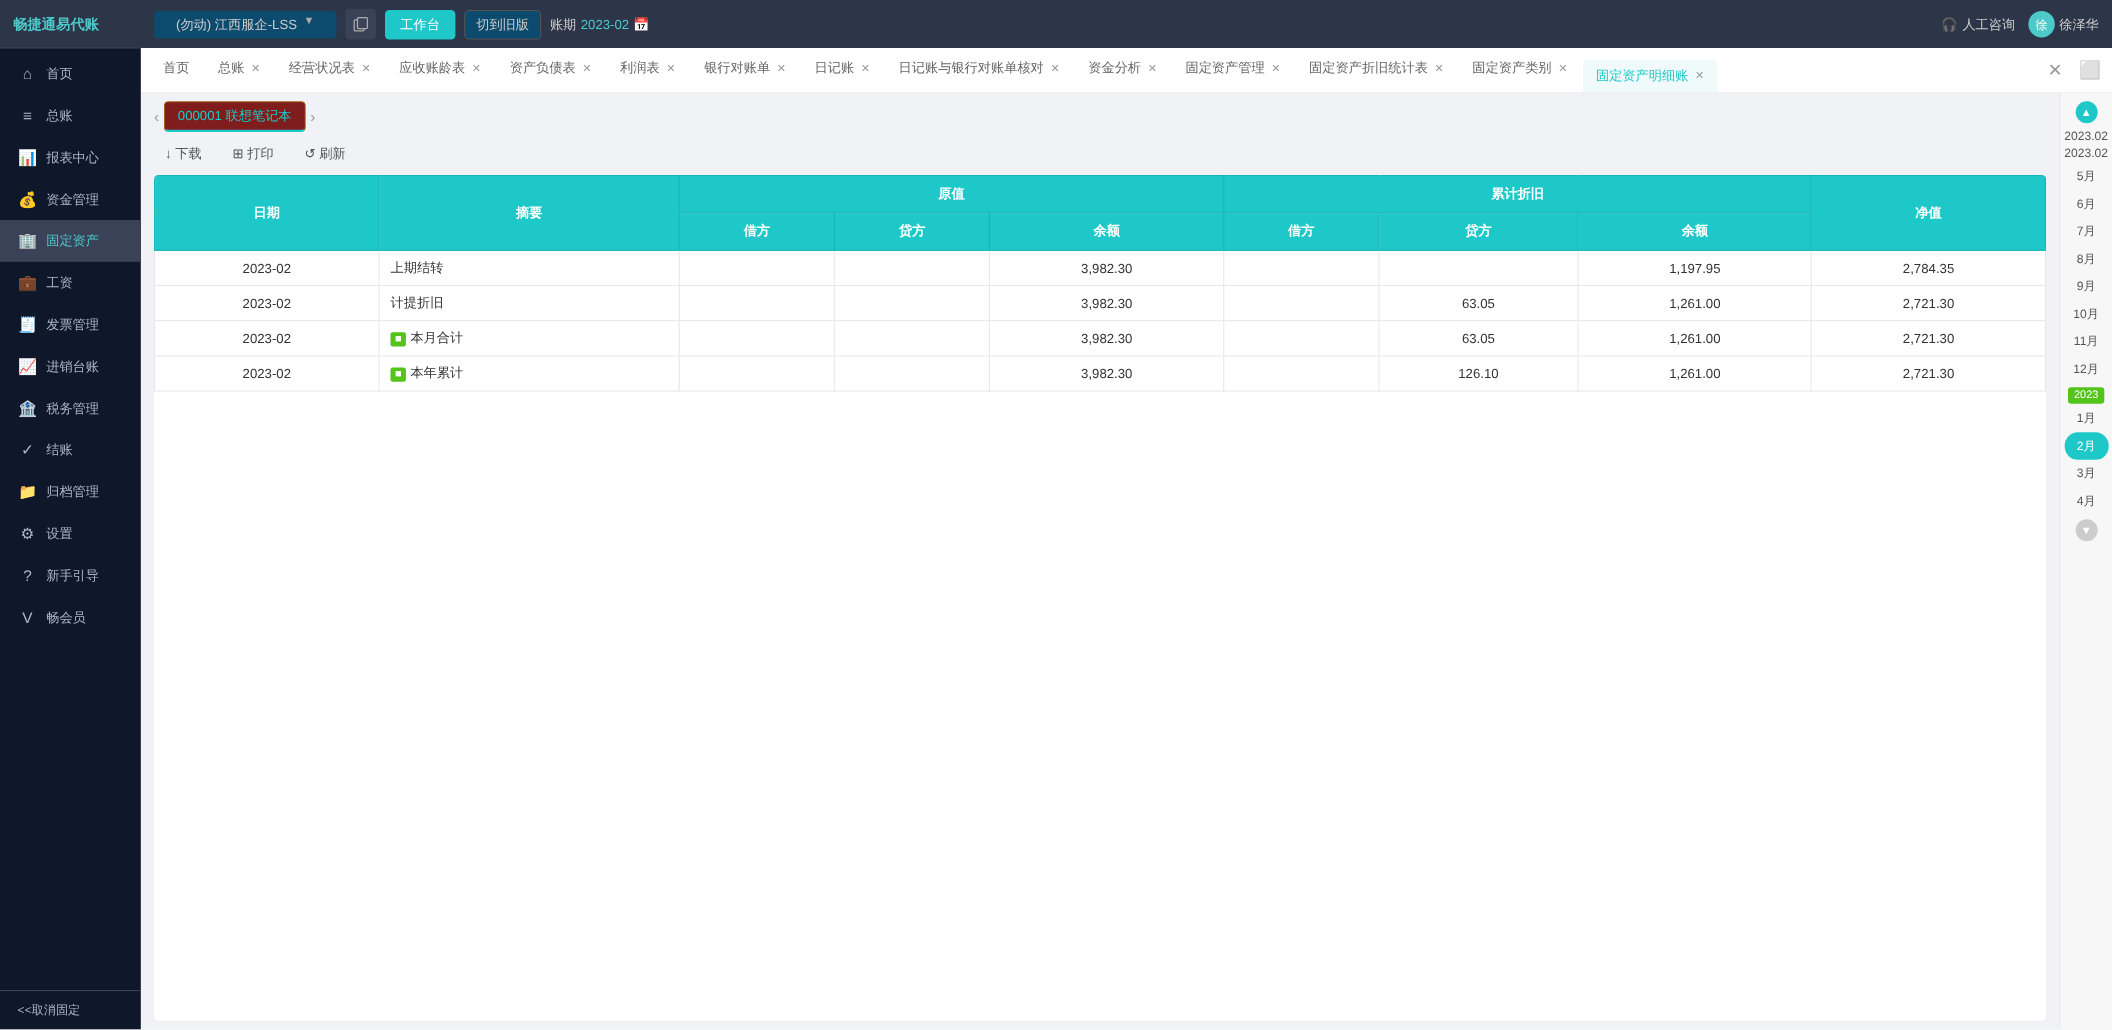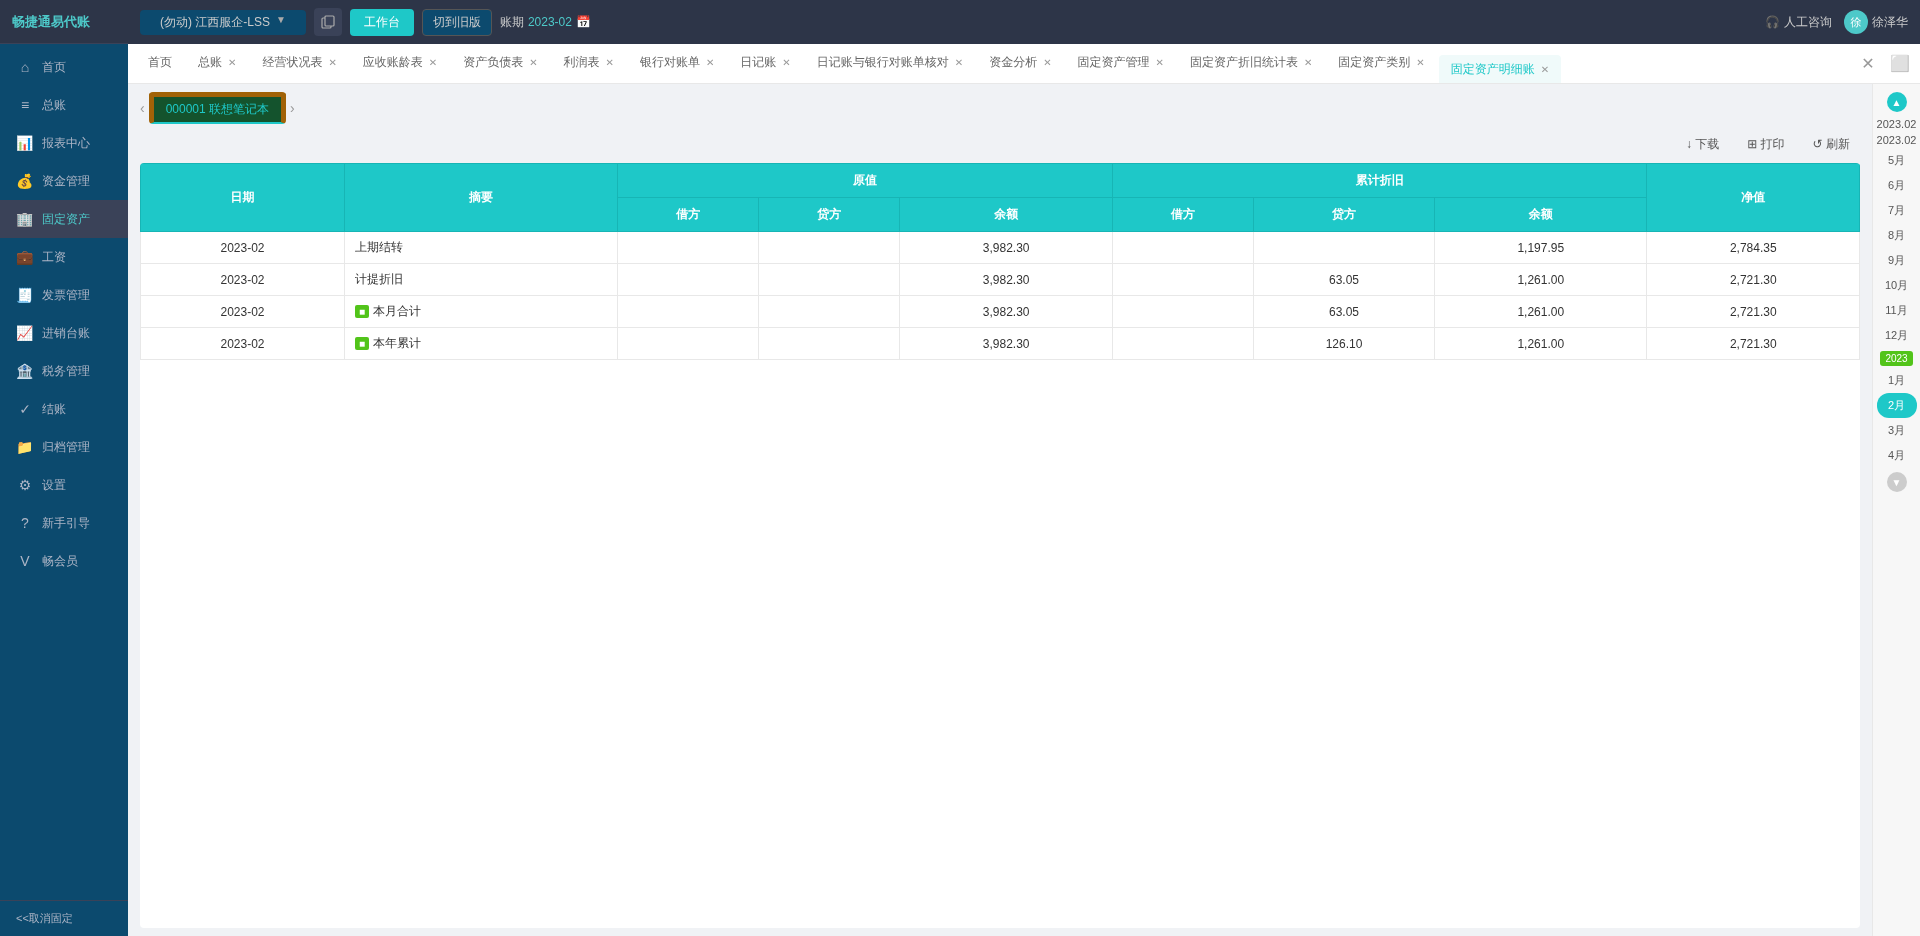--- a/index.html
+++ b/index.html
@@ -1,21 +1,21 @@
 <!DOCTYPE html>
 <html><head>
   <meta charset="utf-8">
   <style>
     * { box-sizing: border-box; margin: 0; padding: 0; }
     body { font-family: 'Microsoft YaHei', sans-serif; font-size: 12px; background: #f0f2f5; display: flex; height: 936px; overflow: hidden; }
 
     
     .sidebar {
       width: 128px;
-      background: #0c4a6e;
+      background: #0f172a;
       display: flex;
       flex-direction: column;
       height: 100%;
       flex-shrink: 0;
     }
     .sidebar-logo {
       height: 44px;
       background: #2d3548;
       display: flex;
       align-items: center;
@@ -206,38 +206,38 @@
       align-items: center;
       margin-bottom: 8px;
       gap: 4px;
     }
     .breadcrumb-arrow {
       color: #999;
       cursor: pointer;
       font-size: 14px;
     }
     .breadcrumb-item {
-      background: #14532d;
-      border: 5px solid #a16207;
+      background: #7f1d1d;
+      border: 1px solid #a16207;
       border-radius: 4px;
       padding: 4px 12px;
       font-size: 12px;
       color: #333;
       cursor: pointer;
     }
     .breadcrumb-item.active {
       border-bottom: 2px solid #1ec8c8;
       color: #1ec8c8;
     }
 
     
     .toolbar {
       display: flex;
       align-items: center;
-      justify-content: flex-end;
+      justify-content: flex-start;
       margin-bottom: 6px;
       gap: 8px;
     }
     .toolbar-btn {
       display: flex;
       align-items: center;
       gap: 4px;
       padding: 4px 10px;
       background: none;
       border: none;

